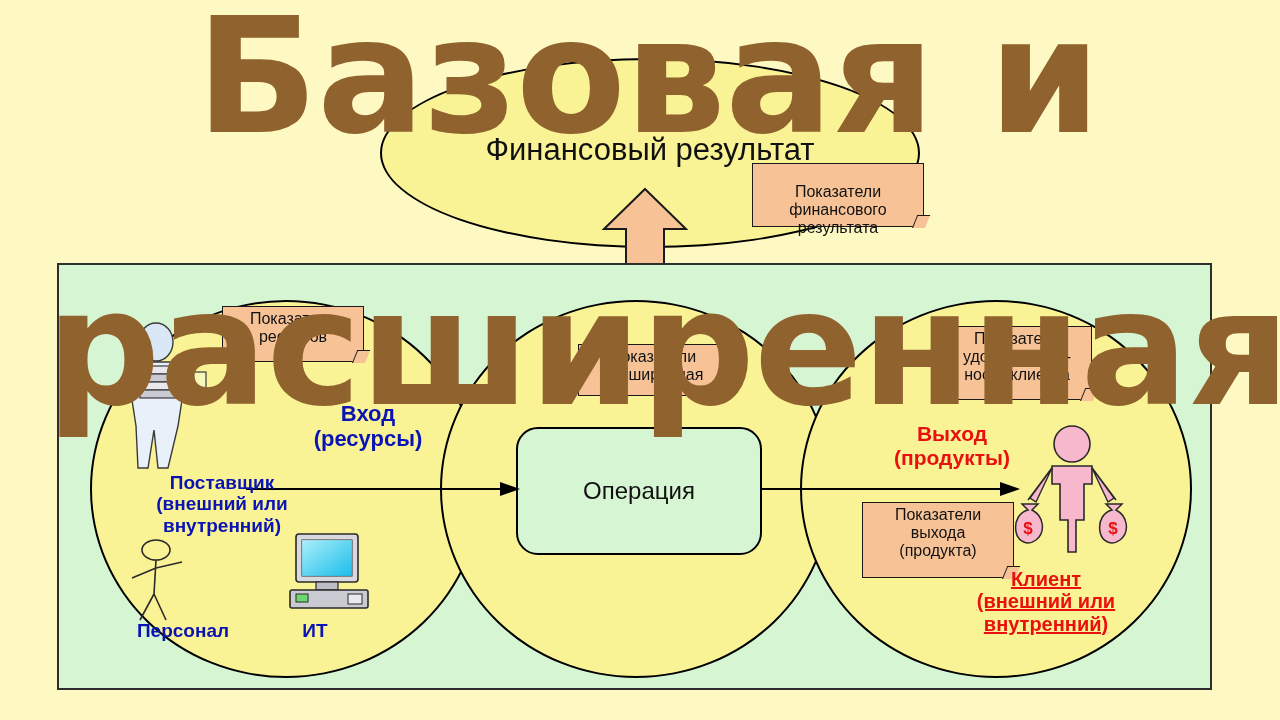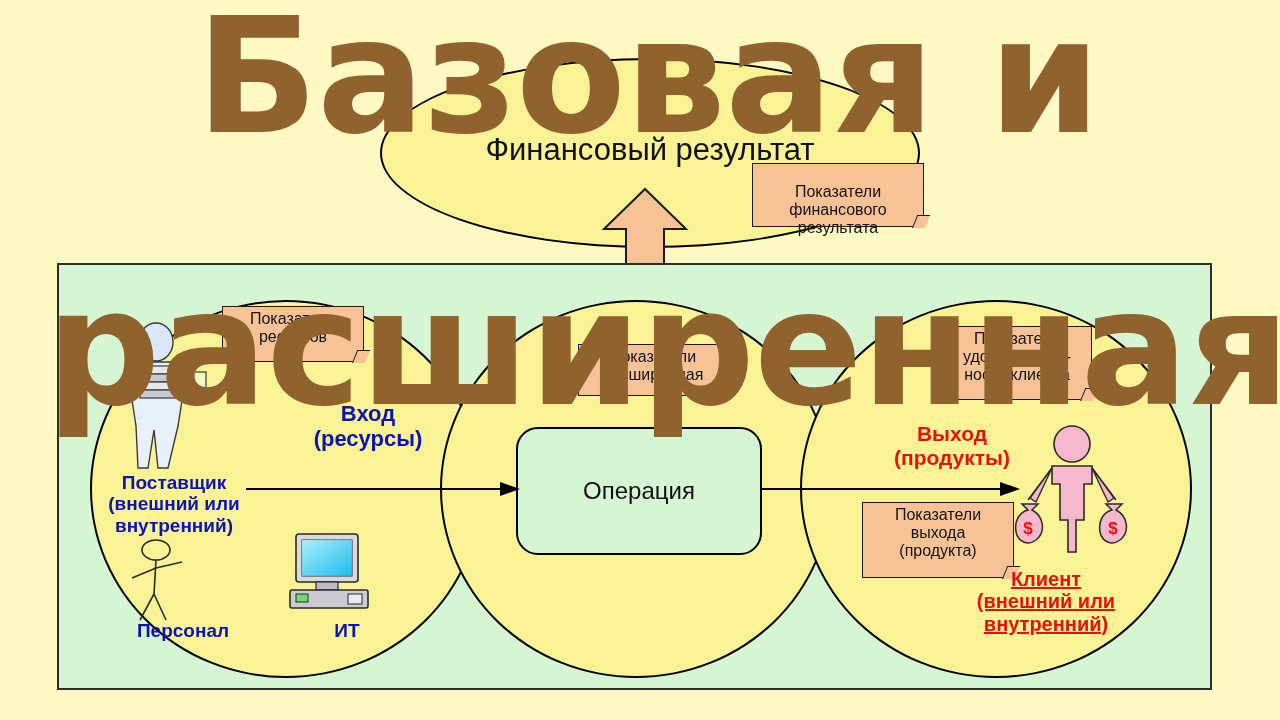--- a/index.html
+++ b/index.html
@@ -59,25 +59,25 @@
 
   
   .h-arrow{position:absolute;height:14px;}
 
   
   .lbl{position:absolute;text-align:center;font-weight:bold;line-height:1.12;}
   .lbl-blue{color:#0A14B4;}
   .lbl-red{color:#E8110F;}
 
   #lbl-vhod{left:268px;top:402px;width:200px;font-size:22px;}
-  #lbl-postavshik{left:58px;top:472px;width:232px;font-size:19px;}
+  #lbl-postavshik{left:58px;top:472px;width:232px;font-size:19px;padding-left:48px;}
   #lbl-vyhod{left:852px;top:422px;width:200px;font-size:21px;}
   #lbl-klient{left:930px;top:568px;width:232px;font-size:20px;text-decoration:underline;}
   #lbl-personal{left:118px;top:620px;width:130px;font-size:19px;}
-  #lbl-it{left:292px;top:620px;width:110px;font-size:19px;}
+  #lbl-it{left:260px;top:620px;width:110px;font-size:19px;}
 
   
   #cal-res{left:222px;top:306px;width:142px;height:56px;font-size:16px;padding-top:3px;}
   #cal-sub{left:578px;top:344px;width:150px;height:52px;font-size:16px;padding-top:3px;}
   #cal-sat{left:942px;top:326px;width:150px;height:74px;font-size:16px;padding-top:3px;}
   #cal-out{left:862px;top:502px;width:152px;height:76px;font-size:16px;padding-top:3px;}
 
   
   .icon-wrap{position:absolute;}
   #ico-supplier{left:118px;top:322px;width:98px;height:148px;}

